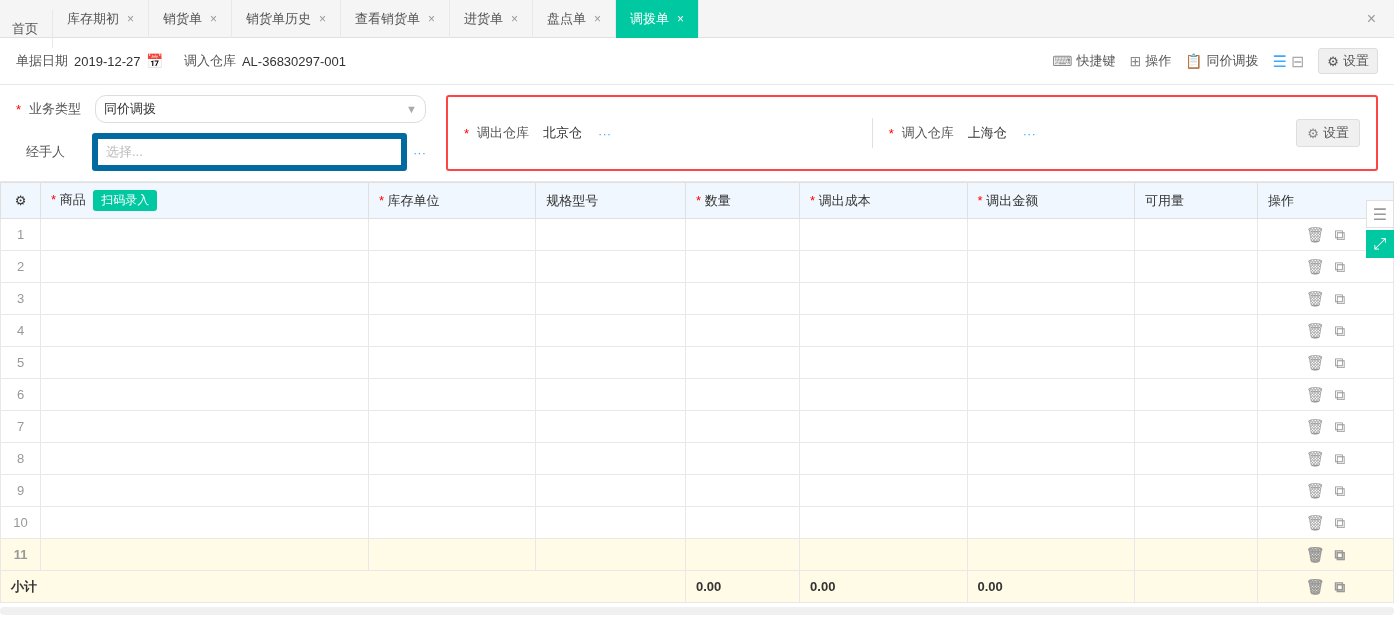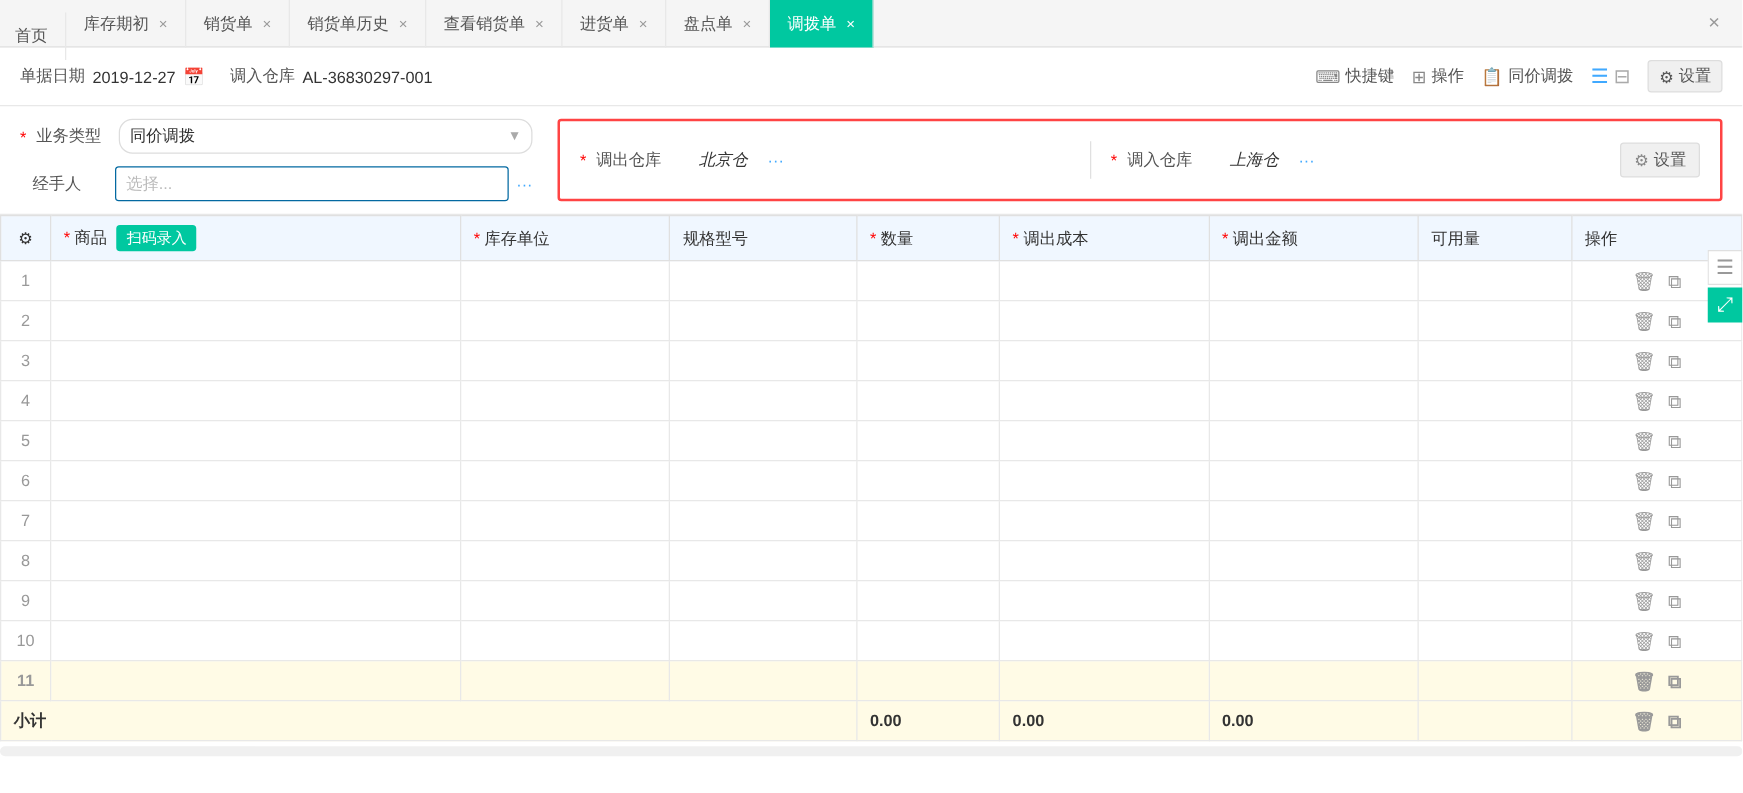--- a/index.html
+++ b/index.html
@@ -130,21 +130,21 @@
       padding: 4px 8px;
       cursor: pointer;
       background: #fff;
       color: #333;
     }
     .field-select .arrow { color: #aaa; font-size: 11px; }
     .field-input-placeholder {
       color: #bbb;
       flex: 1;
       padding: 4px 8px;
-      border: 1px solid #0369a1;
+      border: 6px solid #0369a1;
       border-radius: 3px;
       background: #fff;
     }
     .more-btn {
       color: #40a9ff;
       cursor: pointer;
       font-size: 13px;
     }
 
     
@@ -158,21 +158,21 @@
       gap: 0;
     }
     .warehouse-field {
       flex: 1;
       display: flex;
       align-items: center;
       gap: 8px;
     }
     .warehouse-field .required { color: #f00; }
     .warehouse-label { color: #555; }
-    .warehouse-value { color: #333; font-size: 13px; margin-left: 22px; font-style: italic; }
+    .warehouse-value { color: #333; font-size: 13px; margin-left: 6px; }
     .warehouse-more { color: #40a9ff; cursor: pointer; margin-left: 8px; }
     .warehouse-divider { width: 1px; background: #e0e0e0; height: 30px; margin: 0 16px; }
 
     
     .warehouse-settings {
       display: flex;
       align-items: center;
       gap: 4px;
       background: #f0f0f0;
       border: 1px solid #ddd;

